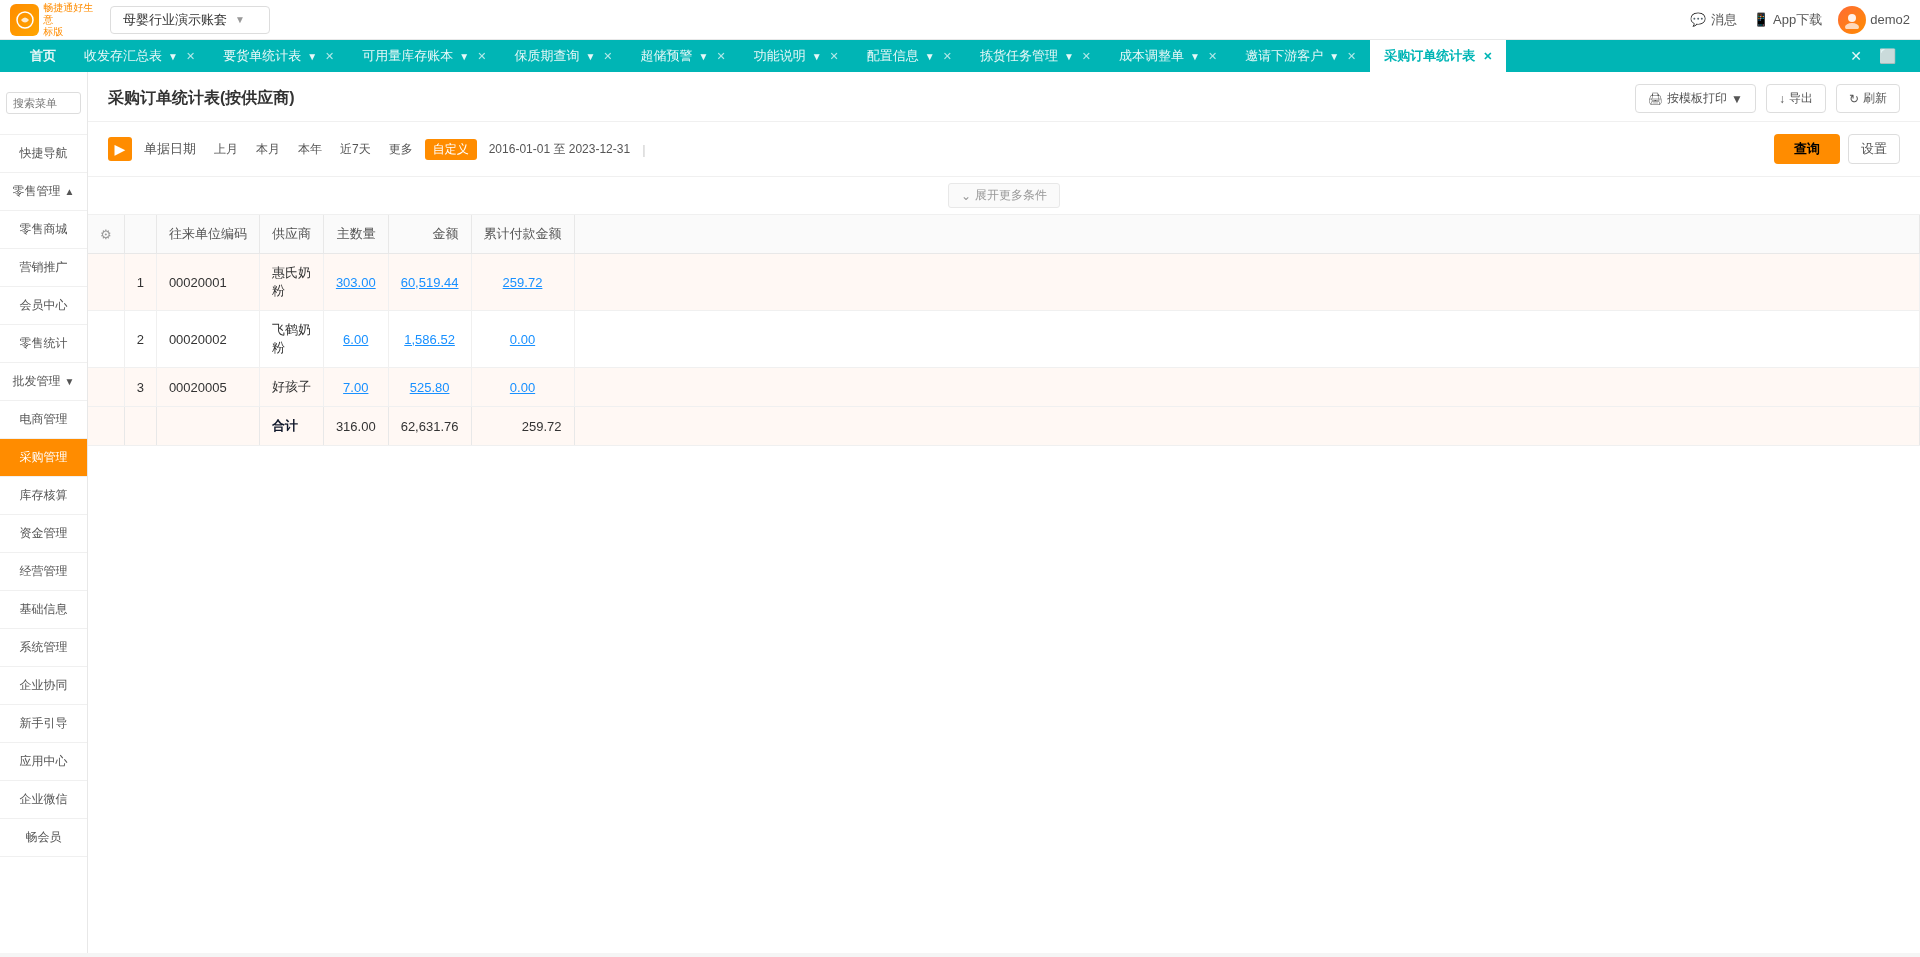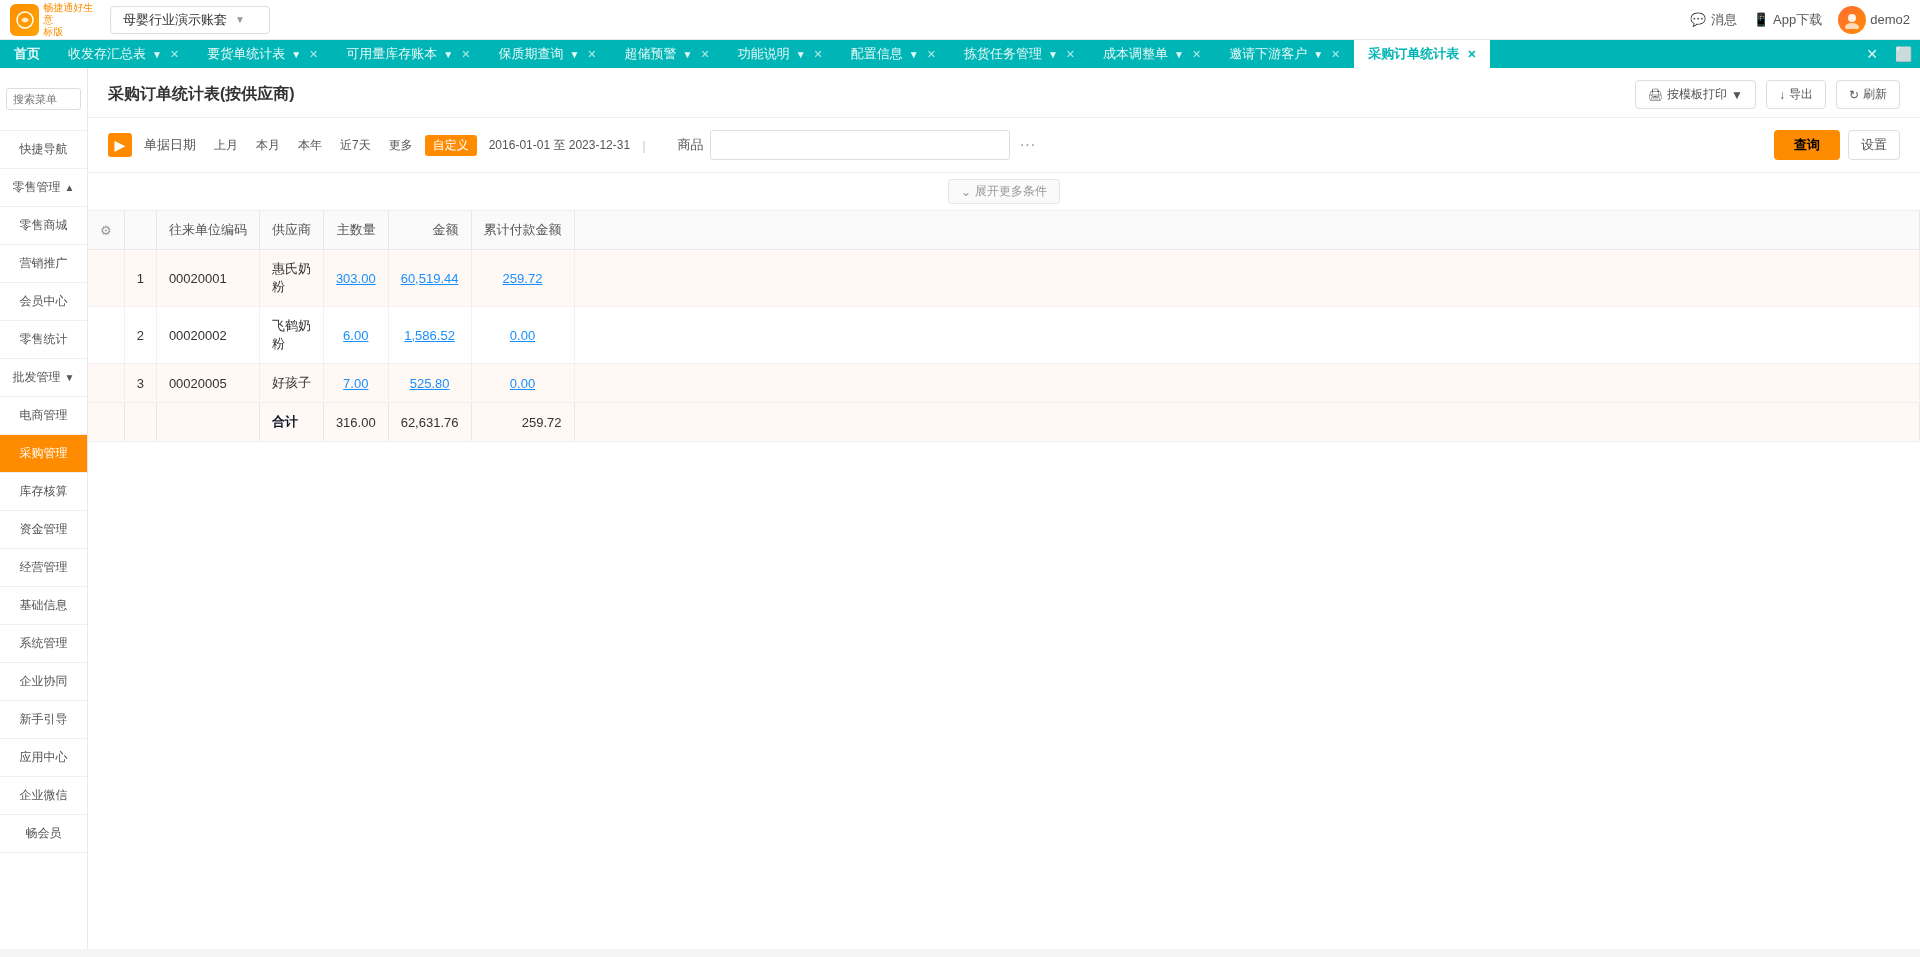--- a/index.html
+++ b/index.html
@@ -77,21 +77,21 @@
       color: white;
       font-size: 12px;
     }
 
     
     .nav-tabs {
       height: 28px;
       background: #00b5b5;
       display: flex;
       align-items: center;
-      padding: 0;
+      padding: 16px;
       overflow: hidden;
     }
     .nav-tab {
       height: 36px;
       padding: 0 14px;
       display: flex;
       align-items: center;
       color: rgba(255,255,255,0.9);
       cursor: pointer;
       font-size: 13px;
@@ -640,25 +640,20 @@
             <span class="date-shortcut">本年</span>
             <span class="date-shortcut">近7天</span>
             <span class="date-shortcut">更多</span>
             <span class="date-badge">自定义</span>
           </div>
           <span class="date-range">2016-01-01 至 2023-12-31</span>
 
           <span class="filter-divider">|</span>
 
 
-          <div class="filter-input-group" style="margin-left: 20px;">
-            <span class="filter-label">商品</span>
-            <input class="filter-input" type="text" style="min-width: 300px;">
-            <span class="filter-more-btn">···</span>
-          </div>
 
           <div style="margin-left: auto; display: flex; gap: 8px; align-items: center;">
             <button class="btn-query">查询</button>
             <button class="btn-settings">设置</button>
           </div>
         </div>
       </div>
 
       <div class="expand-bar">
         <button class="expand-btn">

